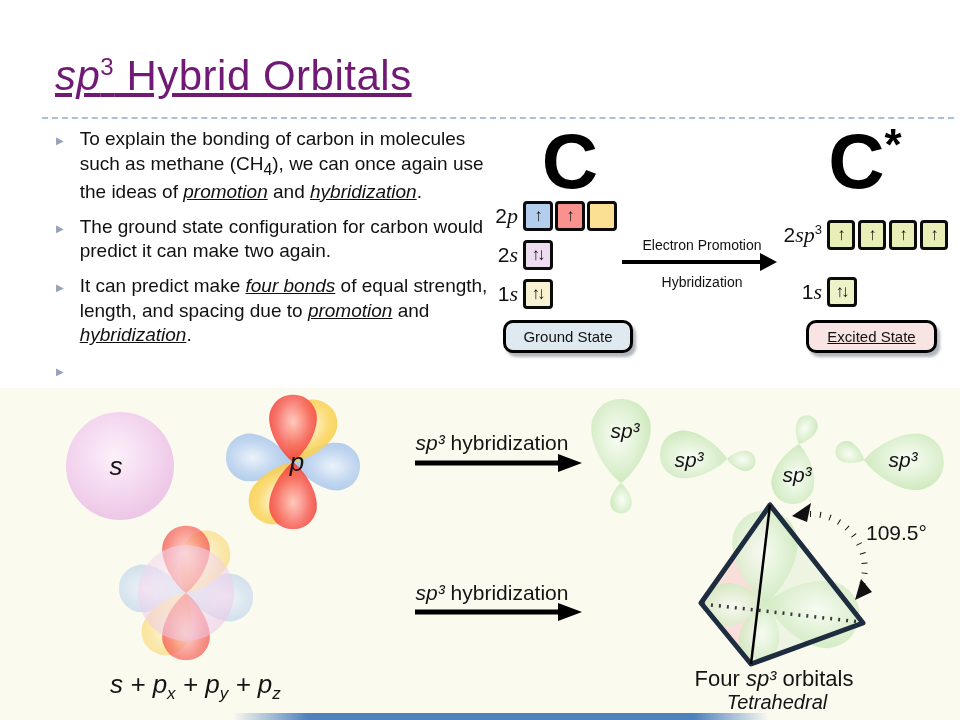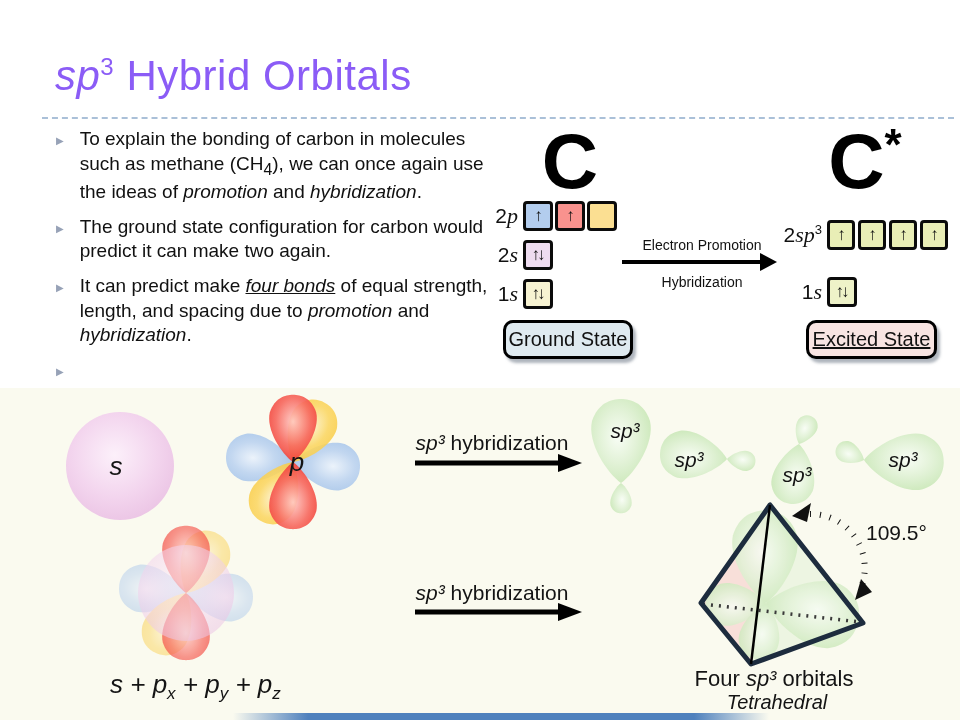--- a/index.html
+++ b/index.html
@@ -19,21 +19,21 @@
     border-top:2px dashed #aac0d8;
   }
   
   .bullets{
     position:absolute;left:48px;top:127px;width:448px;
     margin:0;padding:0;list-style:none;
   }
   .bullet{display:flex;margin:0 0 10px 0;font-size:19px;line-height:1.3;}
   .marker{flex:none;color:#97a2b7;font-size:10px;margin:7px 16px 0 8px;}
   .bullet-text{display:inline;}
-  .it{font-style:italic;}
+  .it{font-style:italic;text-decoration:underline;}
   .bd{font-weight:bold;}
   .un{text-decoration:underline;}
   
   .big-symbol{
     position:absolute;font-size:78px;font-weight:700;line-height:1;
     text-align:center;color:#000;
   }
   .big-symbol sup{font-size:44px;vertical-align:28px;}
   .orb-row{position:absolute;display:flex;align-items:center;}
   .row-label{font-size:21px;text-align:right;margin-right:5px;}
@@ -41,21 +41,21 @@
   .row-label sup{font-size:13px;}
   .ebox{
     width:30px;height:30px;box-sizing:border-box;border:3px solid #0b0b0b;
     border-radius:4px;display:flex;align-items:center;justify-content:center;
     font-size:17px;font-weight:700;letter-spacing:-3px;margin-right:2px;
     padding-right:2px;
   }
   .ebox-sm{width:28px;margin-right:3px;}
   .state-pill{
     position:absolute;box-sizing:border-box;border:3px solid #000;border-radius:10px;
-    font-size:20px;text-align:center;padding:5px 0;
+    font-size:15px;text-align:center;padding:5px 0;
     box-shadow:3px 4px 3px rgba(110,120,135,.55);
   }
   .promo-label{position:absolute;font-size:14px;text-align:center;width:160px;}
   .arrow-line{position:absolute;background:#000;}
   .arrow-head{position:absolute;width:0;height:0;
     border-left:17px solid #000;border-top:9px solid transparent;border-bottom:9px solid transparent;}
   
   .bottom-band{position:absolute;left:0;top:388px;width:960px;height:332px;background:#fafaef;}
   .bottom-svg{position:absolute;left:0;top:385px;}
   .accent-bar{
@@ -72,21 +72,21 @@
   .sv-cap2{font-size:20px;font-style:italic;}
   .sv-ang{font-size:21px;}
   .sv-form{font-size:26px;font-style:italic;}
   .sv-form-sub{font-size:17px;font-style:italic;}
 </style>
 </head>
 <body>
 
 <div class="slide">
 
-  <h1 class="title" style="color: #8b5cf6;"><i>sp</i><sup>3</sup><span> Hybrid Orbitals</span></h1>
+  <h1 class="title" style="color: #701a75; text-decoration: underline;"><i>sp</i><sup>3</sup><span> Hybrid Orbitals</span></h1>
   <div class="title-rule"></div>
 
   <ul class="bullets">
       <li class="bullet">
         <span class="marker">▶</span>
         <span class="bullet-text"><span>To explain the bonding of carbon in molecules such as methane (CH</span><sub>4</sub><span>), we can once again use the ideas of </span><span class="it">promotion</span><span> and </span><span class="it">hybridization</span><span>.</span></span>
       </li>
       <li class="bullet">
         <span class="marker">▶</span>
         <span class="bullet-text"><span>The ground state configuration for carbon would predict it can make two again.</span></span>

